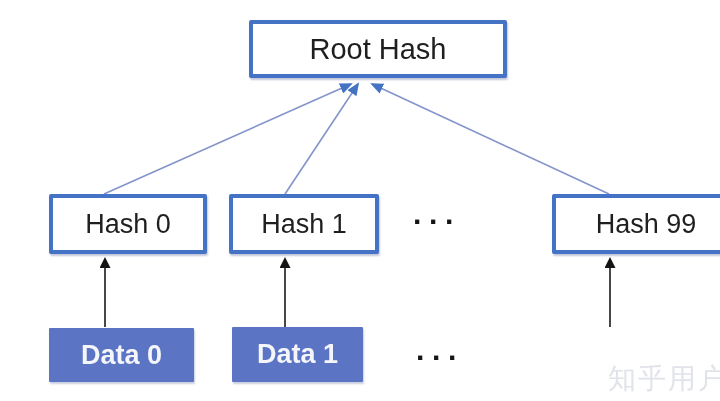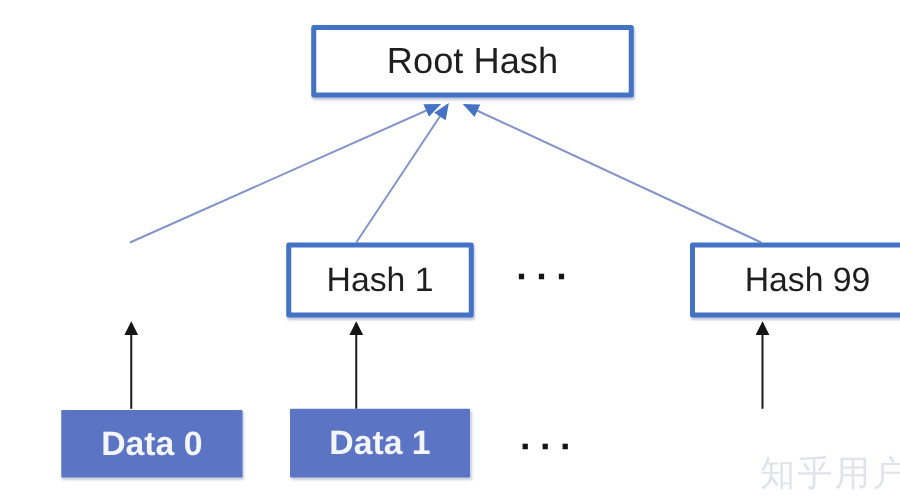--- a/index.html
+++ b/index.html
@@ -86,36 +86,39 @@
 
     <line x1="105" y1="327" x2="105" y2="259" stroke="#1a1a1a" stroke-width="1.6" marker-end="url(#blackArrow)"></line>
     <line x1="285" y1="327" x2="285" y2="259" stroke="#1a1a1a" stroke-width="1.6" marker-end="url(#blackArrow)"></line>
     <line x1="610" y1="327" x2="610" y2="259" stroke="#1a1a1a" stroke-width="1.6" marker-end="url(#blackArrow)"></line>
   </svg>
 
   <div class="node hash-box root-box">
     <span>Root Hash</span>
   </div>
 
+  <div class="node hash-box" style="left:30px; top:194px; width:158px; height:60px;">
+    <span>Hash 0</span>
+  </div>
 
   <div class="node hash-box" style="left:210px; top:194px; width:150px; height:60px;justify-content:center;">
     <span>Hash 1</span>
   </div>
 
   <div class="ellipsis" style="left:413px; top:207px;">···</div>
 
   <div class="node hash-box" style="left:533px; top:194px; width:188px; height:60px;">
     <span>Hash 99</span>
   </div>
 
   <div class="node data-box" style="left:30px; top:328px; width:145px; height:54px;">
     <span>Data 0</span>
   </div>
 
-  <div class="node data-box" style="left:213px; top:327px; width:144px; height:55px;text-align:center;">
+  <div class="node data-box" style="left:213px; top:327px; width:131px; height:55px;text-align:center;">
     <span>Data 1</span>
   </div>
 
   <div class="ellipsis" style="left:416px; top:343px;">···</div>
 
 
   <div id="watermark">知乎用户</div>
 
 </div>
 

